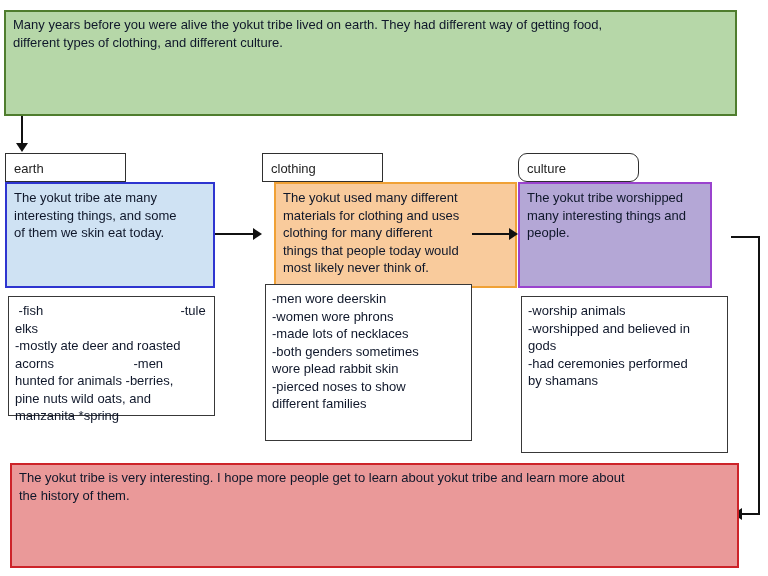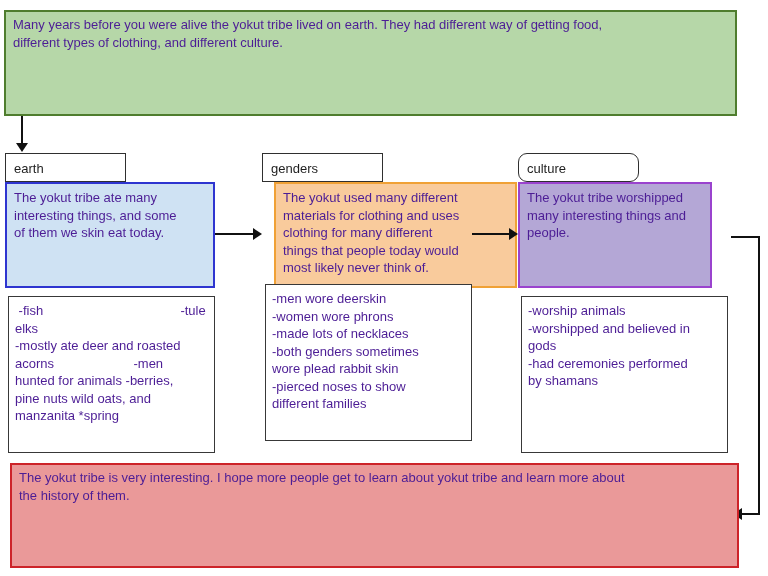--- a/index.html
+++ b/index.html
@@ -15,21 +15,21 @@
   .node {
     position: absolute;
     box-sizing: border-box;
     border-style: solid;
     border-width: 2px;
   }
   .node-text {
     font-size: 13px;
     line-height: 17.5px;
     white-space: pre;
-    color: #4c1d95;
+    color: #0f172a;
   }
   .big-text { padding: 4px 7px; }
   .tab {
     position: absolute;
     box-sizing: border-box;
     background: #ffffff;
     border: 1.5px solid #2f2f2f;
     font-size: 13px;
     display: flex;
     align-items: center;
@@ -85,37 +85,37 @@
   </div>
 
   <div class="tab" style="left:5px; top:153px; width:121px; height:29px;">
     <span>earth</span>
   </div>
   <div class="node" style="left: 5px; top: 182px; width: 210px; height: 106px; background-color: rgb(207, 226, 243); border-color: rgb(46, 53, 208);">
     <div class="node-text summary">The yokut tribe ate many
 interesting things, and some
 of them we skin eat today.</div>
   </div>
-  <div class="details-box" style="left:8px; top:296px; width:207px; height:157px;">
+  <div class="details-box" style="left:8px; top:296px; width:207px; height:120px;">
     <div class="node-text"> -fish                                      -tule
 elks
 -mostly ate deer and roasted
 acorns                      -men
 hunted for animals -berries,
 pine nuts wild oats, and
 manzanita *spring</div>
   </div>
 
   <div>
     <div class="line" style="left:215px; top:233px; width:40px; height:2px;"></div>
     <div class="arrowhead arrow-right" style="left:253px; top:228px;"></div>
   </div>
 
   <div class="tab" style="left:262px; top:153px; width:121px; height:29px;">
-    <span>genders</span>
+    <span>clothing</span>
   </div>
   <div class="node" style="left: 274px; top: 182px; width: 243px; height: 106px; background-color: rgb(249, 203, 156); border-color: rgb(240, 161, 54);">
     <div class="node-text summary">The yokut used many different
 materials for clothing and uses
 clothing for many different
 things that people today would
 most likely never think of.</div>
   </div>
   <div class="details-box" style="left:265px; top:284px; width:207px; height:157px;">
     <div class="node-text">-men wore deerskin

